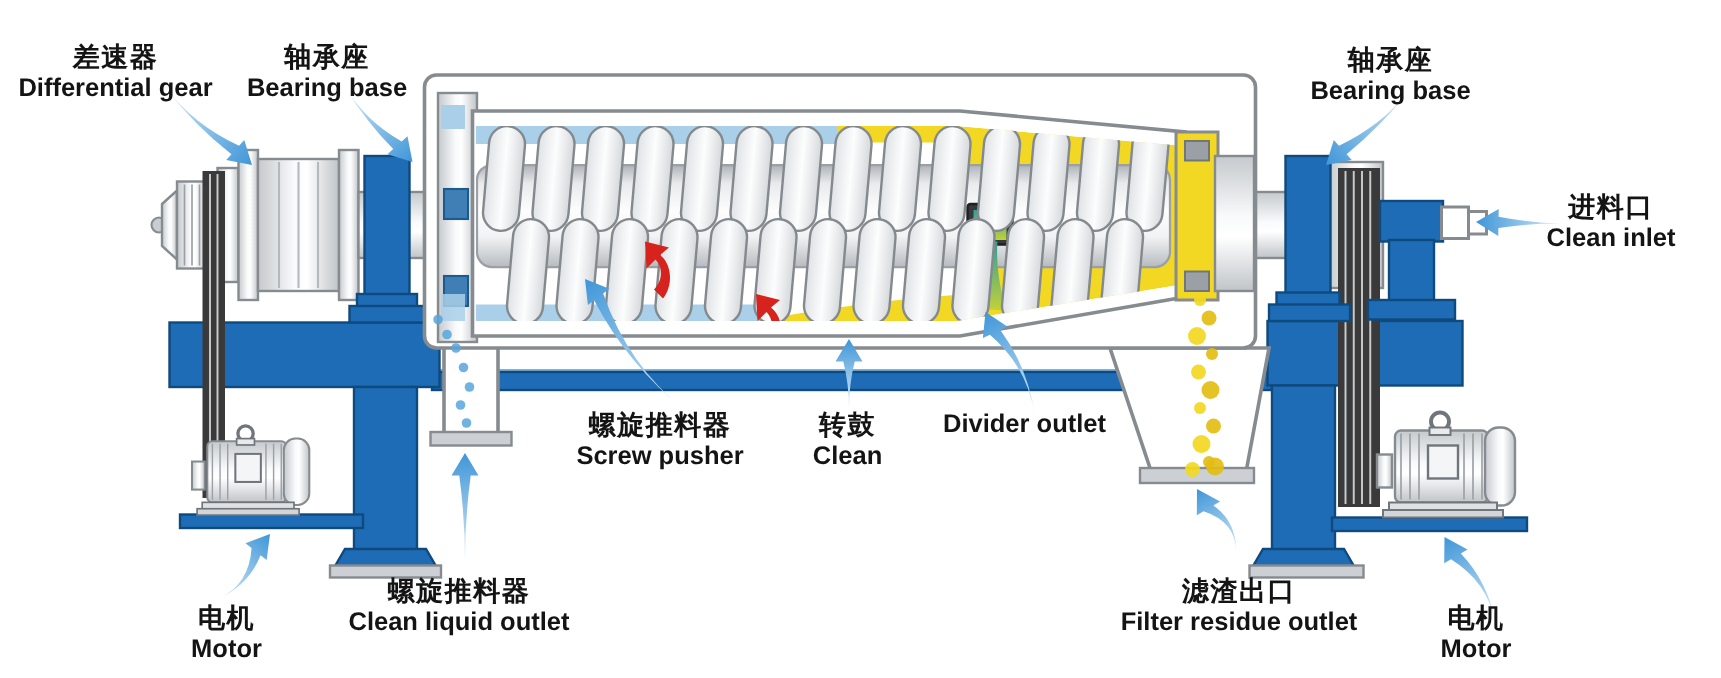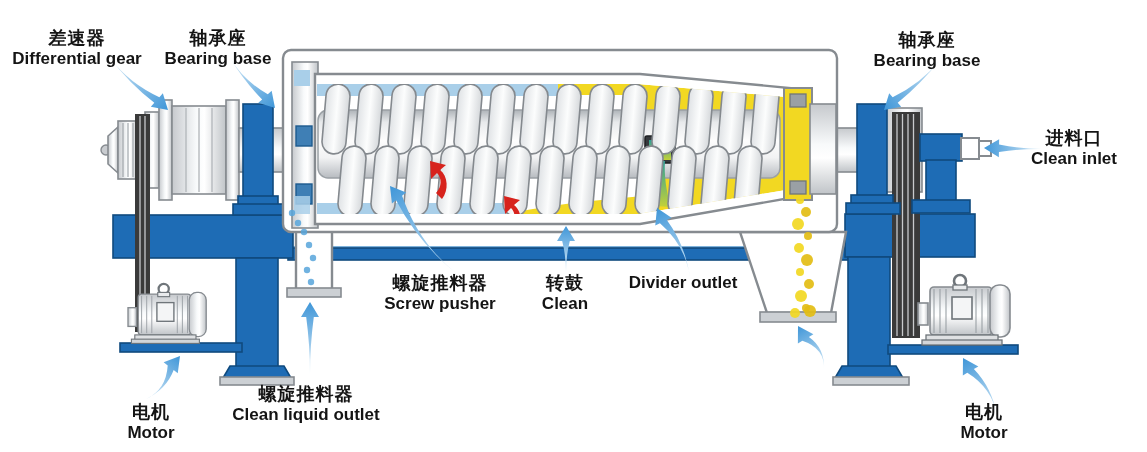--- a/index.html
+++ b/index.html
@@ -353,20 +353,24 @@
   <div class="zh">转鼓</div>
   <div class="en">Clean</div>
 </div>
 <div class="label" style="left:683px;top:273px">
   <div class="en">Divider outlet</div>
 </div>
 <div class="label" style="left:306px;top:384px">
   <div class="zh">螺旋推料器</div>
   <div class="en">Clean liquid outlet</div>
 </div>
+<div class="label" style="left:826px;top:384px">
+  <div class="zh">滤渣出口</div>
+  <div class="en">Filter residue outlet</div>
+</div>
 <div class="label" style="left:151px;top:402px">
   <div class="zh">电机</div>
   <div class="en">Motor</div>
 </div>
 <div class="label" style="left:984px;top:402px">
   <div class="zh">电机</div>
   <div class="en">Motor</div>
 </div>
 
 </div>

